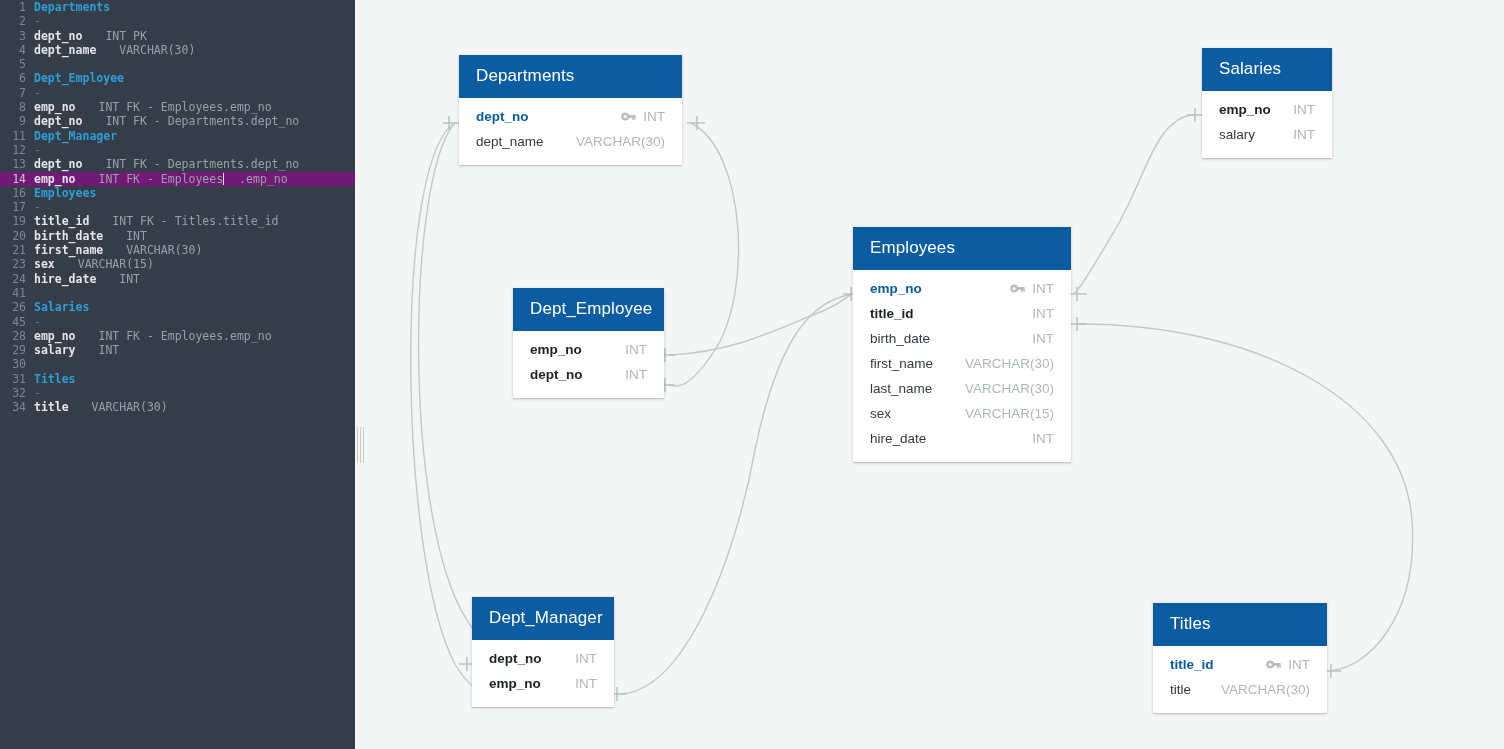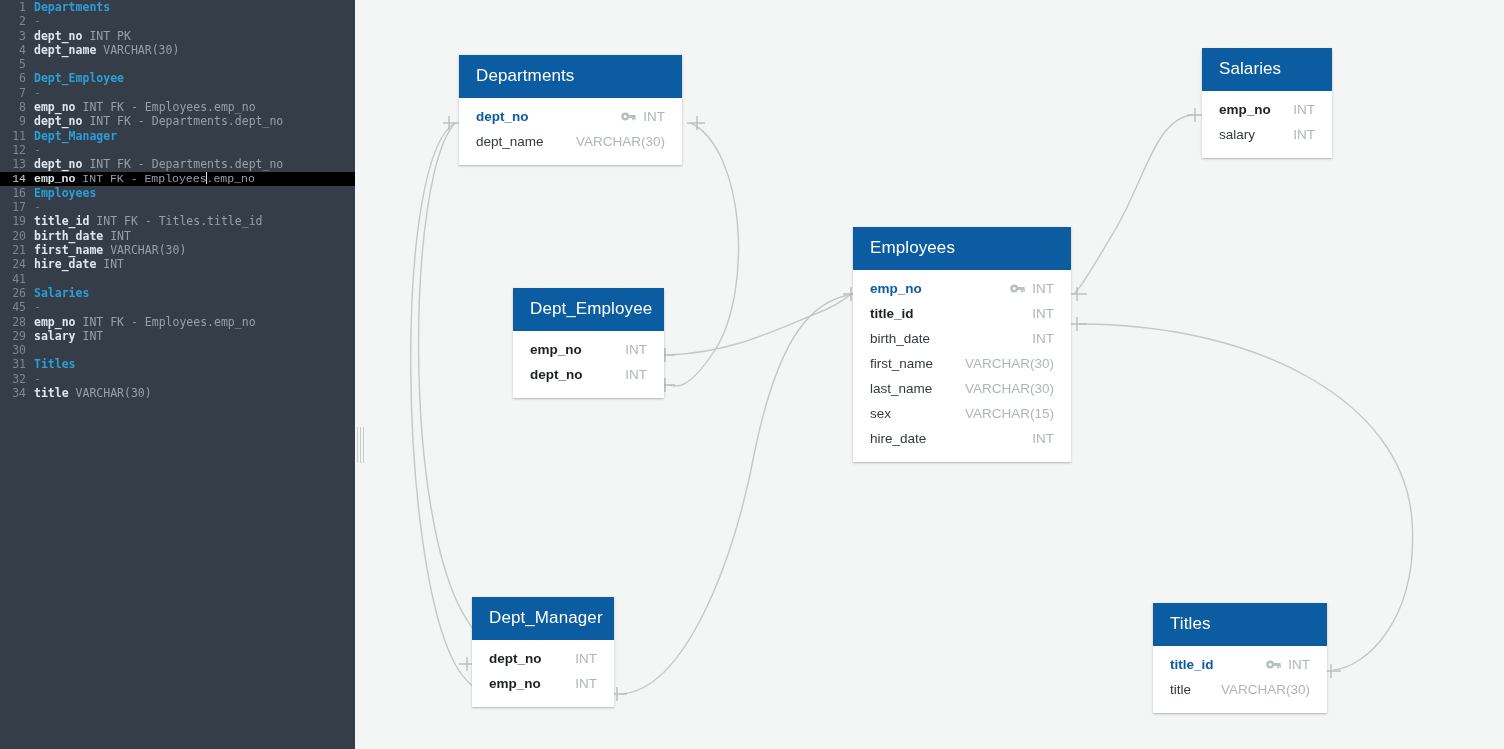--- a/index.html
+++ b/index.html
@@ -21,36 +21,36 @@
     font-size: 11.5px;
     line-height: 14.3px;
   }
   .code-line {
     position: relative;
     height: 14.3px;
     white-space: pre;
     display: flex;
     align-items: center;
   }
-  .code-line.active { background: #000000; font-family: Liberation Mono, monospace; }
+  .code-line.active { background: #701a75; }
   .ln {
     width: 34px;
     text-align: right;
     color: #7b8894;
     flex: 0 0 34px;
     padding-right: 8px;
     font-size: 11.5px;
     user-select: none;
   }
   .code-line.active .ln { color: #c3ccd4; }
   .ctext { color: #c9d1d9; position: relative; }
   .tok-tbl  { color: #2c9fd6; font-weight: bold; }
   .tok-dash { color: #6d7782; }
   .tok-col  { color: #dfe6ec; font-weight: bold; }
-  .tok-type { color: #96a0aa; }
+  .tok-type { color: #96a0aa; margin-left: 16px; }
   .caret {
     display: inline-block;
     width: 1px; height: 12px;
     background: #dfe6ec;
     vertical-align: -2px;
     margin: 0 -0.5px;
   }
 
   
   #pane-grip {
@@ -123,20 +123,21 @@
       <div class="code-line"><span class="ln">9</span><span class="ctext"><span class="tok-col">dept_no</span><span class="tok-type"> INT FK - Departments.dept_no</span></span></div>
       <div class="code-line"><span class="ln">11</span><span class="ctext"><span class="tok-tbl">Dept_Manager</span></span></div>
       <div class="code-line"><span class="ln">12</span><span class="ctext"><span class="tok-dash">-</span></span></div>
       <div class="code-line"><span class="ln">13</span><span class="ctext"><span class="tok-col">dept_no</span><span class="tok-type"> INT FK - Departments.dept_no</span></span></div>
       <div class="code-line active"><span class="ln">14</span><span class="ctext"><span class="tok-col">emp_no</span><span class="tok-type"> INT FK - Employees</span><span class="caret"></span><span class="tok-type">.emp_no</span></span></div>
       <div class="code-line"><span class="ln">16</span><span class="ctext"><span class="tok-tbl">Employees</span></span></div>
       <div class="code-line"><span class="ln">17</span><span class="ctext"><span class="tok-dash">-</span></span></div>
       <div class="code-line"><span class="ln">19</span><span class="ctext"><span class="tok-col">title_id</span><span class="tok-type"> INT FK - Titles.title_id</span></span></div>
       <div class="code-line"><span class="ln">20</span><span class="ctext"><span class="tok-col">birth_date</span><span class="tok-type"> INT</span></span></div>
       <div class="code-line"><span class="ln">21</span><span class="ctext"><span class="tok-col">first_name</span><span class="tok-type"> VARCHAR(30)</span></span></div>
+      <div class="code-line"><span class="ln">23</span><span class="ctext"><span class="tok-col">sex</span><span class="tok-type"> VARCHAR(15)</span></span></div>
       <div class="code-line"><span class="ln">24</span><span class="ctext"><span class="tok-col">hire_date</span><span class="tok-type"> INT</span></span></div>
       <div class="code-line"><span class="ln">41</span><span class="ctext"></span></div>
       <div class="code-line"><span class="ln">26</span><span class="ctext"><span class="tok-tbl">Salaries</span></span></div>
       <div class="code-line"><span class="ln">45</span><span class="ctext"><span class="tok-dash">-</span></span></div>
       <div class="code-line"><span class="ln">28</span><span class="ctext"><span class="tok-col">emp_no</span><span class="tok-type"> INT FK - Employees.emp_no</span></span></div>
       <div class="code-line"><span class="ln">29</span><span class="ctext"><span class="tok-col">salary</span><span class="tok-type"> INT</span></span></div>
       <div class="code-line"><span class="ln">30</span><span class="ctext"></span></div>
       <div class="code-line"><span class="ln">31</span><span class="ctext"><span class="tok-tbl">Titles</span></span></div>
       <div class="code-line"><span class="ln">32</span><span class="ctext"><span class="tok-dash">-</span></span></div>
       <div class="code-line"><span class="ln">34</span><span class="ctext"><span class="tok-col">title</span><span class="tok-type"> VARCHAR(30)</span></span></div>

